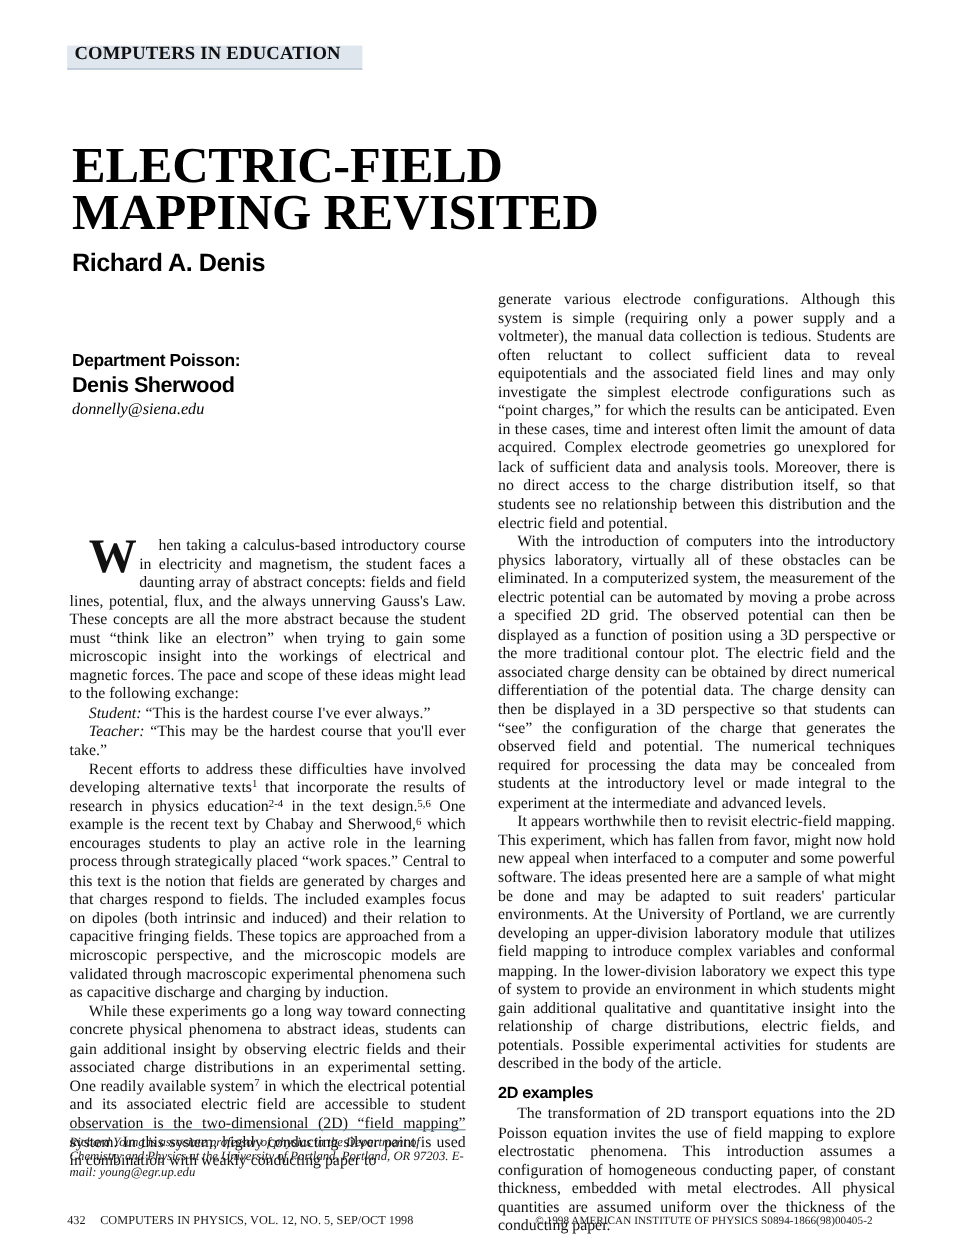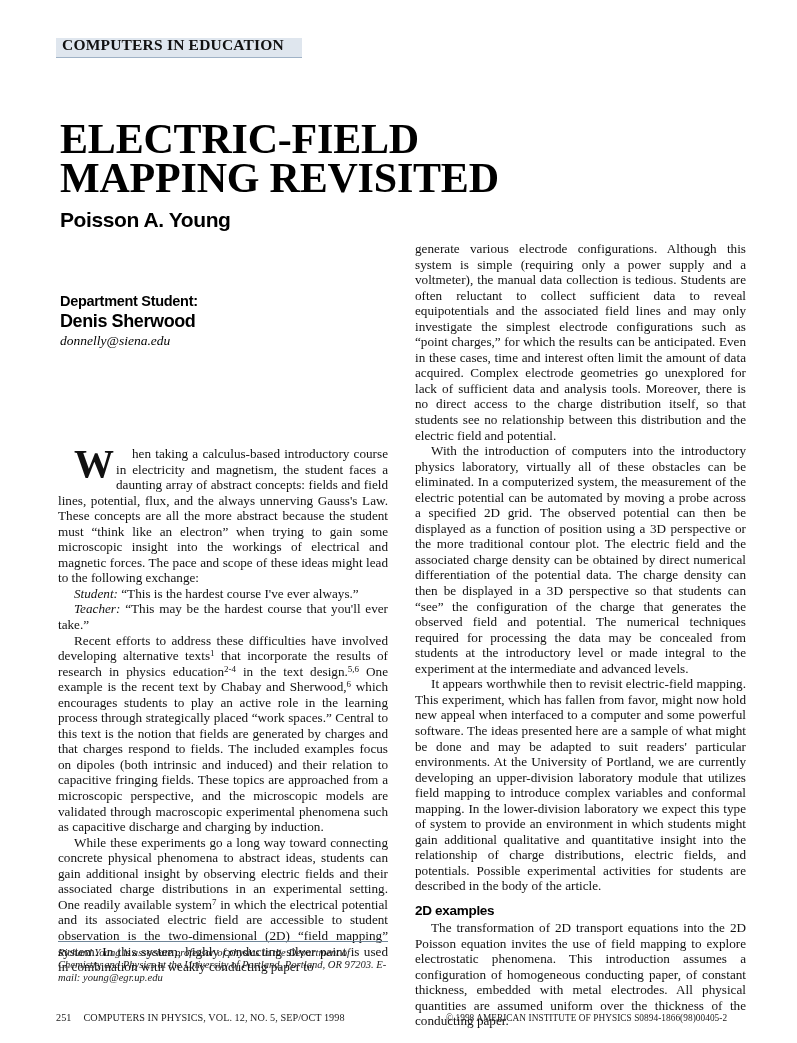--- a/index.html
+++ b/index.html
@@ -219,24 +219,24 @@
 <div class="page">
 
   <div class="dept-banner">
     <div class="dept-banner-bg"></div>
     <div class="dept-banner-text">COMPUTERS IN EDUCATION</div>
     <div class="dept-banner-rule"></div>
   </div>
 
   <h1 class="article-title">ELECTRIC-FIELD MAPPING REVISITED</h1>
 
-  <div class="author-name">Poisson A. Young</div>
+  <div class="author-name">Richard A. Denis</div>
 
   <div class="editor-block">
-    <div class="editor-label">Department Student:</div>
+    <div class="editor-label">Department Poisson:</div>
     <div class="editor-name">Denis Sherwood</div>
     <div class="editor-email">donnelly@siena.edu</div>
   </div>
 
   <div class="col col-left">
     <p class="dropcap-para"><span class="dropcap">W</span><span>hen taking a calculus-based introductory course in electricity and magnetism, the student faces a daunting array of abstract concepts: fields and field lines, potential, flux, and the always unnerving Gauss's Law. These concepts are all the more abstract because the student must “think like an electron” when trying to gain some microscopic insight into the workings of electrical and magnetic forces. The pace and scope of these ideas might lead to the following exchange:</span></p>
     <p class="dialog"><i>Student:</i><span> “This is the hardest course I've ever always.”</span></p>
     <p class="dialog"><i>Teacher:</i><span> “This may be the hardest course that you'll ever take.”</span></p>
     <p><span>Recent efforts to address these difficulties have involved developing alternative texts</span><sup>1</sup><span> that incorporate the results of research in physics education</span><sup>2-4</sup><span> in the text design.</span><sup>5,6</sup><span> One example is the recent text by Chabay and Sherwood,</span><sup>6</sup><span> which encourages students to play an active role in the learning process through strategically placed “work spaces.” Central to this text is the notion that fields are generated by charges and that charges respond to fields. The included examples focus on dipoles (both intrinsic and induced) and their relation to capacitive fringing fields. These topics are approached from a microscopic perspective, and the microscopic models are validated through macroscopic experimental phenomena such as capacitive discharge and charging by induction.</span></p>
     <p><span>While these experiments go a long way toward connecting concrete physical phenomena to abstract ideas, students can gain additional insight by observing electric fields and their associated charge distributions in an experimental setting. One readily available system</span><sup>7</sup><span> in which the electrical potential and its associated electric field are accessible to student observation is the two-dimensional (2D) “field mapping” system. In this system, highly conducting silver paint is used in combination with weakly conducting paper to</span></p>
@@ -247,17 +247,17 @@
     <p>With the introduction of computers into the introductory physics laboratory, virtually all of these obstacles can be eliminated. In a computerized system, the measurement of the electric potential can be automated by moving a probe across a specified 2D grid. The observed potential can then be displayed as a function of position using a 3D perspective or the more traditional contour plot. The electric field and the associated charge density can be obtained by direct numerical differentiation of the potential data. The charge density can then be displayed in a 3D perspective so that students can “see” the configuration of the charge that generates the observed field and potential. The numerical techniques required for processing the data may be concealed from students at the introductory level or made integral to the experiment at the intermediate and advanced levels.</p>
     <p>It appears worthwhile then to revisit electric-field mapping. This experiment, which has fallen from favor, might now hold new appeal when interfaced to a computer and some powerful software. The ideas presented here are a sample of what might be done and may be adapted to suit readers' particular environments. At the University of Portland, we are currently developing an upper-division laboratory module that utilizes field mapping to introduce complex variables and conformal mapping. In the lower-division laboratory we expect this type of system to provide an environment in which students might gain additional qualitative and quantitative insight into the relationship of charge distributions, electric fields, and potentials. Possible experimental activities for students are described in the body of the article.</p>
     <div class="section-head">2D examples</div>
     <p>The transformation of 2D transport equations into the 2D Poisson equation invites the use of field mapping to explore electrostatic phenomena. This introduction assumes a configuration of homogeneous conducting paper, of constant thickness, embedded with metal electrodes. All physical quantities are assumed uniform over the thickness of the conducting paper.</p>
   </div>
 
   <div class="bio-rule"></div>
   <div class="bio">Richard Young is associate professor of physics in the Department of Chemistry and Physics at the University of Portland, Portland, OR 97203. E-mail: young@egr.up.edu</div>
 
   <div class="footer-left">
-    <span class="pageno">251</span><span>COMPUTERS IN PHYSICS, VOL. 12, NO. 5, SEP/OCT 1998</span>
+    <span class="pageno">432</span><span>COMPUTERS IN PHYSICS, VOL. 12, NO. 5, SEP/OCT 1998</span>
   </div>
   <div class="footer-right">© 1998 AMERICAN INSTITUTE OF PHYSICS  S0894-1866(98)00405-2</div>
 
 </div>
 
 </body></html>

